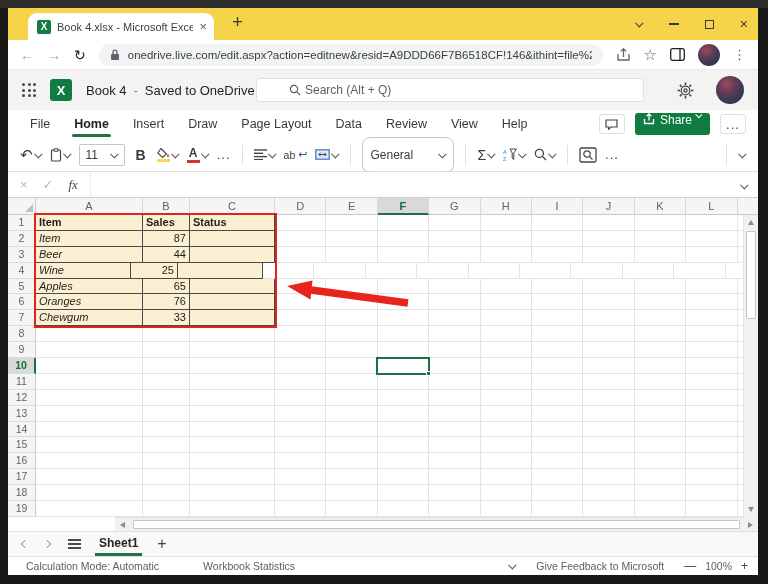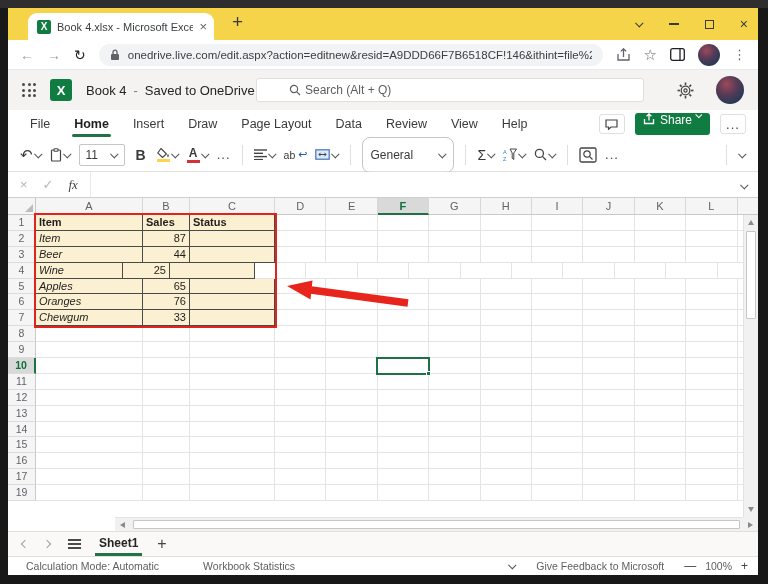--- a/index.html
+++ b/index.html
@@ -422,21 +422,21 @@
           <div class="cell" style="width: 51.4px;"></div>
           <div class="cell" style="width: 51.4px;"></div>
           <div class="cell" style="width: 51.4px;"></div>
           <div class="cell" style="width: 51.4px;"></div>
           <div class="cell" style="width: 51.4px;"></div>
           <div class="cell" style="width: 51.4px;"></div>
           <div class="cell" style="width: 53px;"></div>
         </div>
         <div class="grow">
           <div class="rh">4</div>
-          <div class="cell tbl item" style="width: 87px; font-style: italic;">Wine</div>
+          <div class="cell tbl item" style="width: 95px; font-style: italic;">Wine</div>
           <div class="cell tbl num" style="width: 47px;">25</div>
           <div class="cell tbl" style="width: 85px;"></div>
           <div class="cell" style="width: 51.4px;"></div>
           <div class="cell" style="width: 51.4px;"></div>
           <div class="cell" style="width: 51.4px;"></div>
           <div class="cell" style="width: 51.4px;"></div>
           <div class="cell" style="width: 51.4px;"></div>
           <div class="cell" style="width: 51.4px;"></div>
           <div class="cell" style="width: 51.4px;"></div>
           <div class="cell" style="width: 51.4px;"></div>
@@ -630,20 +630,36 @@
           <div class="cell" style="width: 51.4px;"></div>
           <div class="cell" style="width: 51.4px;"></div>
           <div class="cell" style="width: 51.4px;"></div>
           <div class="cell" style="width: 51.4px;"></div>
           <div class="cell" style="width: 51.4px;"></div>
           <div class="cell" style="width: 51.4px;"></div>
           <div class="cell" style="width: 53px;"></div>
         </div>
         <div class="grow">
           <div class="rh">17</div>
+          <div class="cell" style="width: 107px;"></div>
+          <div class="cell" style="width: 47px;"></div>
+          <div class="cell" style="width: 85px;"></div>
+          <div class="cell" style="width: 51.4px;"></div>
+          <div class="cell" style="width: 51.4px;"></div>
+          <div class="cell" style="width: 51.4px;"></div>
+          <div class="cell" style="width: 51.4px;"></div>
+          <div class="cell" style="width: 51.4px;"></div>
+          <div class="cell" style="width: 51.4px;"></div>
+          <div class="cell" style="width: 51.4px;"></div>
+          <div class="cell" style="width: 51.4px;"></div>
+          <div class="cell" style="width: 51.4px;"></div>
+          <div class="cell" style="width: 53px;"></div>
+        </div>
+        <div class="grow">
+          <div class="rh">18</div>
           <div class="cell" style="width: 107px;"></div>
           <div class="cell" style="width: 47px;"></div>
           <div class="cell" style="width: 85px;"></div>
           <div class="cell" style="width: 51.4px;"></div>
           <div class="cell" style="width: 51.4px;"></div>
           <div class="cell" style="width: 51.4px;"></div>
           <div class="cell" style="width: 51.4px;"></div>
           <div class="cell" style="width: 51.4px;"></div>
           <div class="cell" style="width: 51.4px;"></div>
           <div class="cell" style="width: 51.4px;"></div>

